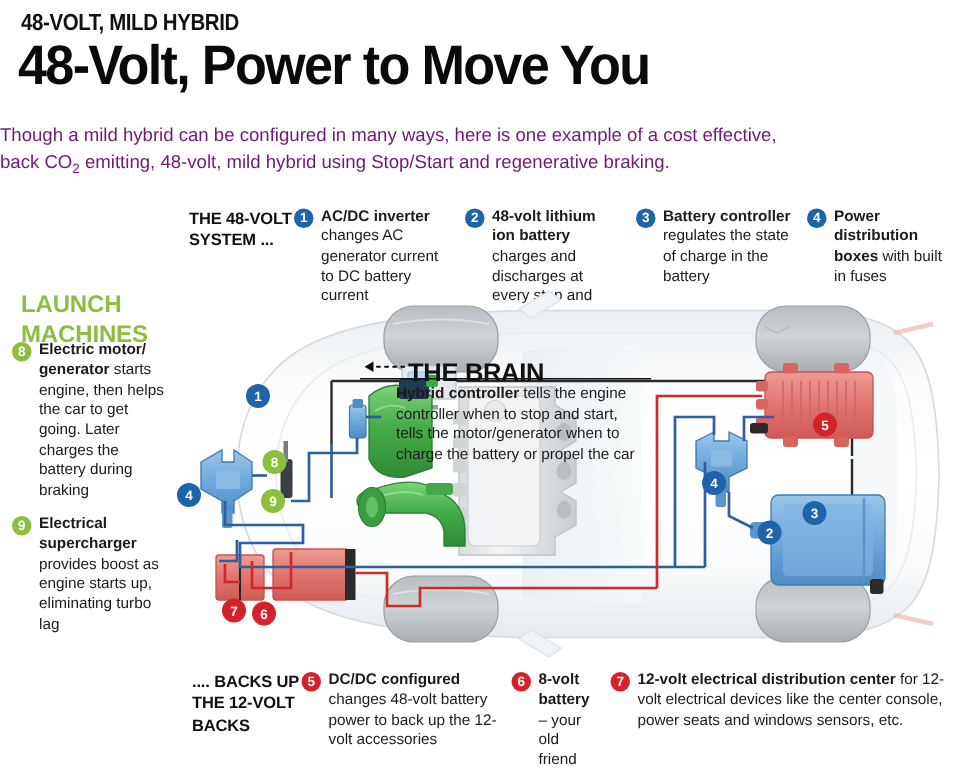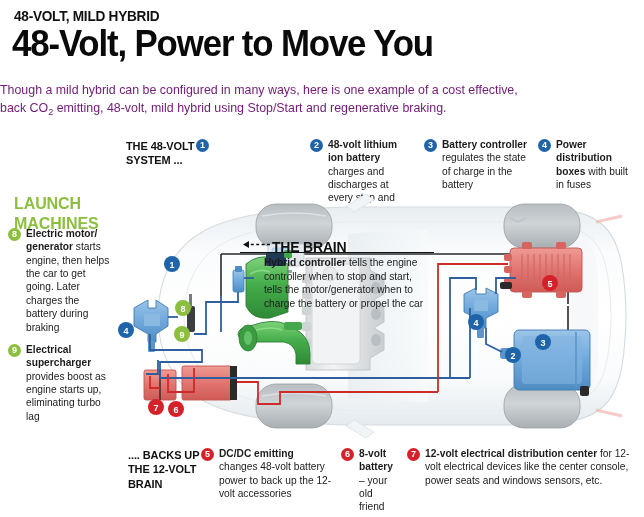--- a/index.html
+++ b/index.html
@@ -69,21 +69,21 @@
     position: absolute; left: 14px; top: 194px;
     font-size: 16px; font-weight: bold; color: #8cbf3f;
     line-height: 1.25; letter-spacing: -0.1px;
   }
   #launch-items { position: absolute; left: 8px; top: 227px; width: 108px; }
   #launch-items .item { margin-bottom: 9px; width: 104px; }
 
   
   #brain-title {
     position: absolute; left: 272px; top: 239px;
-    font-size: 14px; font-weight: bold; color: #111; letter-spacing: -0.2px;
+    font-size: 17px; font-weight: bold; color: #111; letter-spacing: -0.2px;
   }
   #brain-body {
     position: absolute; left: 264px; top: 256px; width: 168px;
     font-size: 10.2px; line-height: 1.34; color: #1b1b1b;
   }
   #brain-body b { font-weight: bold; }
 
   
   #brain-leader { position: absolute; left: 236px; top: 240px; width: 36px; height: 9px; }
   #brain-rule {
@@ -106,20 +106,21 @@
     <span>back CO</span><sub>2</sub><span> emitting, 48-volt, mild hybrid using Stop/Start and regenerative braking.</span>
   </div>
 
   <div id="top-label" class="grp-label">
     <div>THE 48-VOLT</div>
     <div>SYSTEM ...</div>
   </div>
   <div id="top-items">
     <div class="item">
       <span class="badge blue">1</span>
+      <div class="itxt"><b>AC/DC inverter</b><span> changes AC generator current to DC battery current</span></div>
     </div>
     <div class="item">
       <span class="badge blue">2</span>
       <div class="itxt"><b>48-volt lithium ion battery</b><span> charges and discharges at every stop and start</span></div>
     </div>
     <div class="item">
       <span class="badge blue">3</span>
       <div class="itxt"><b>Battery controller</b><span> regulates the state of charge in the battery</span></div>
     </div>
     <div class="item">
@@ -139,26 +140,26 @@
     </div>
     <div class="item">
       <span class="badge green">9</span>
       <div class="itxt"><b>Electrical supercharger</b><span> provides boost as engine starts up, eliminating turbo lag</span></div>
     </div>
   </div>
 
   <div id="bot-label" class="grp-label">
     <div>.... BACKS UP</div>
     <div>THE 12-VOLT</div>
-    <div>BRAIN</div>
+    <div>BACKS</div>
   </div>
   <div id="bot-items">
     <div class="item">
       <span class="badge red">5</span>
-      <div class="itxt"><b>DC/DC emitting</b><span> changes 48-volt battery power to back up the 12-volt accessories</span></div>
+      <div class="itxt"><b>DC/DC configured</b><span> changes 48-volt battery power to back up the 12-volt accessories</span></div>
     </div>
     <div class="item">
       <span class="badge red">6</span>
       <div class="itxt"><b>8-volt battery</b><span> – your old friend</span></div>
     </div>
     <div class="item">
       <span class="badge red">7</span>
       <div class="itxt"><b>12-volt electrical distribution center</b><span> for 12-volt electrical devices like the center console, power seats and windows sensors, etc.</span></div>
     </div>
   </div>

